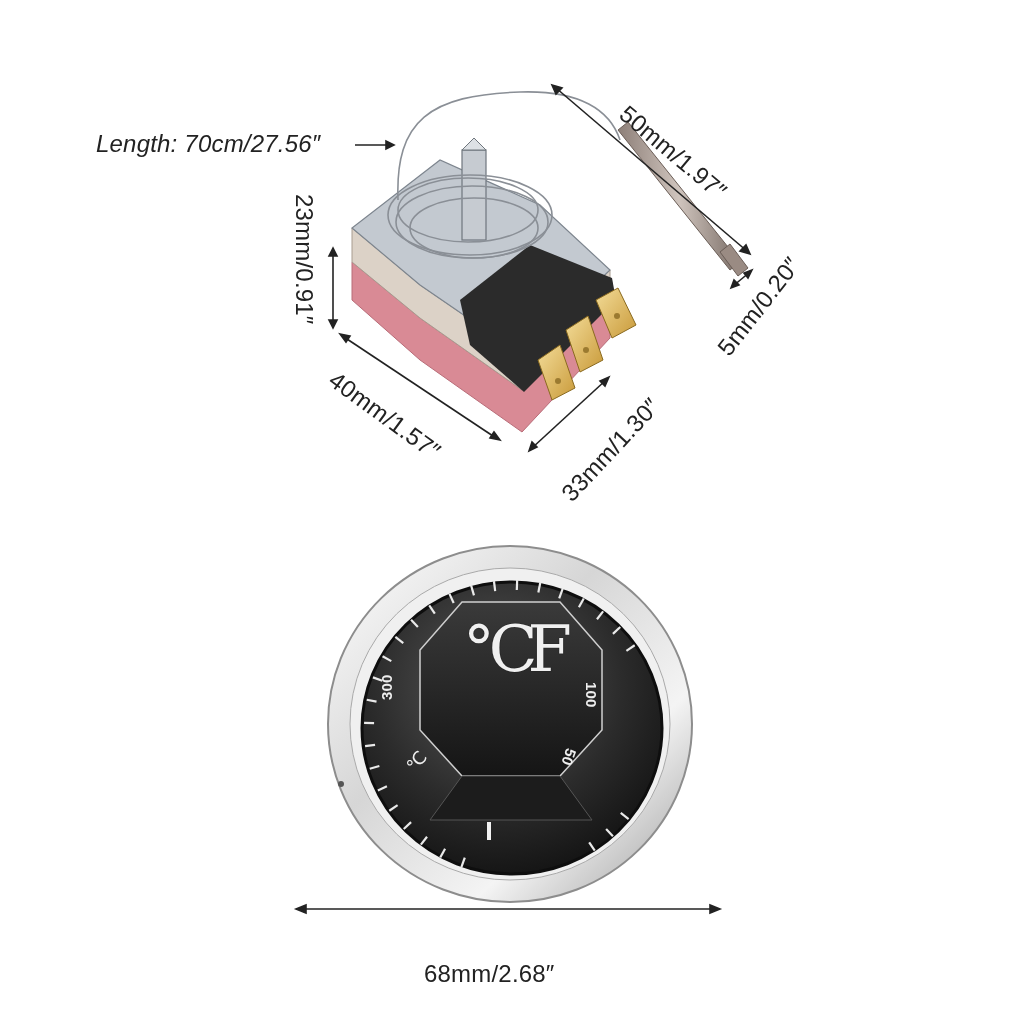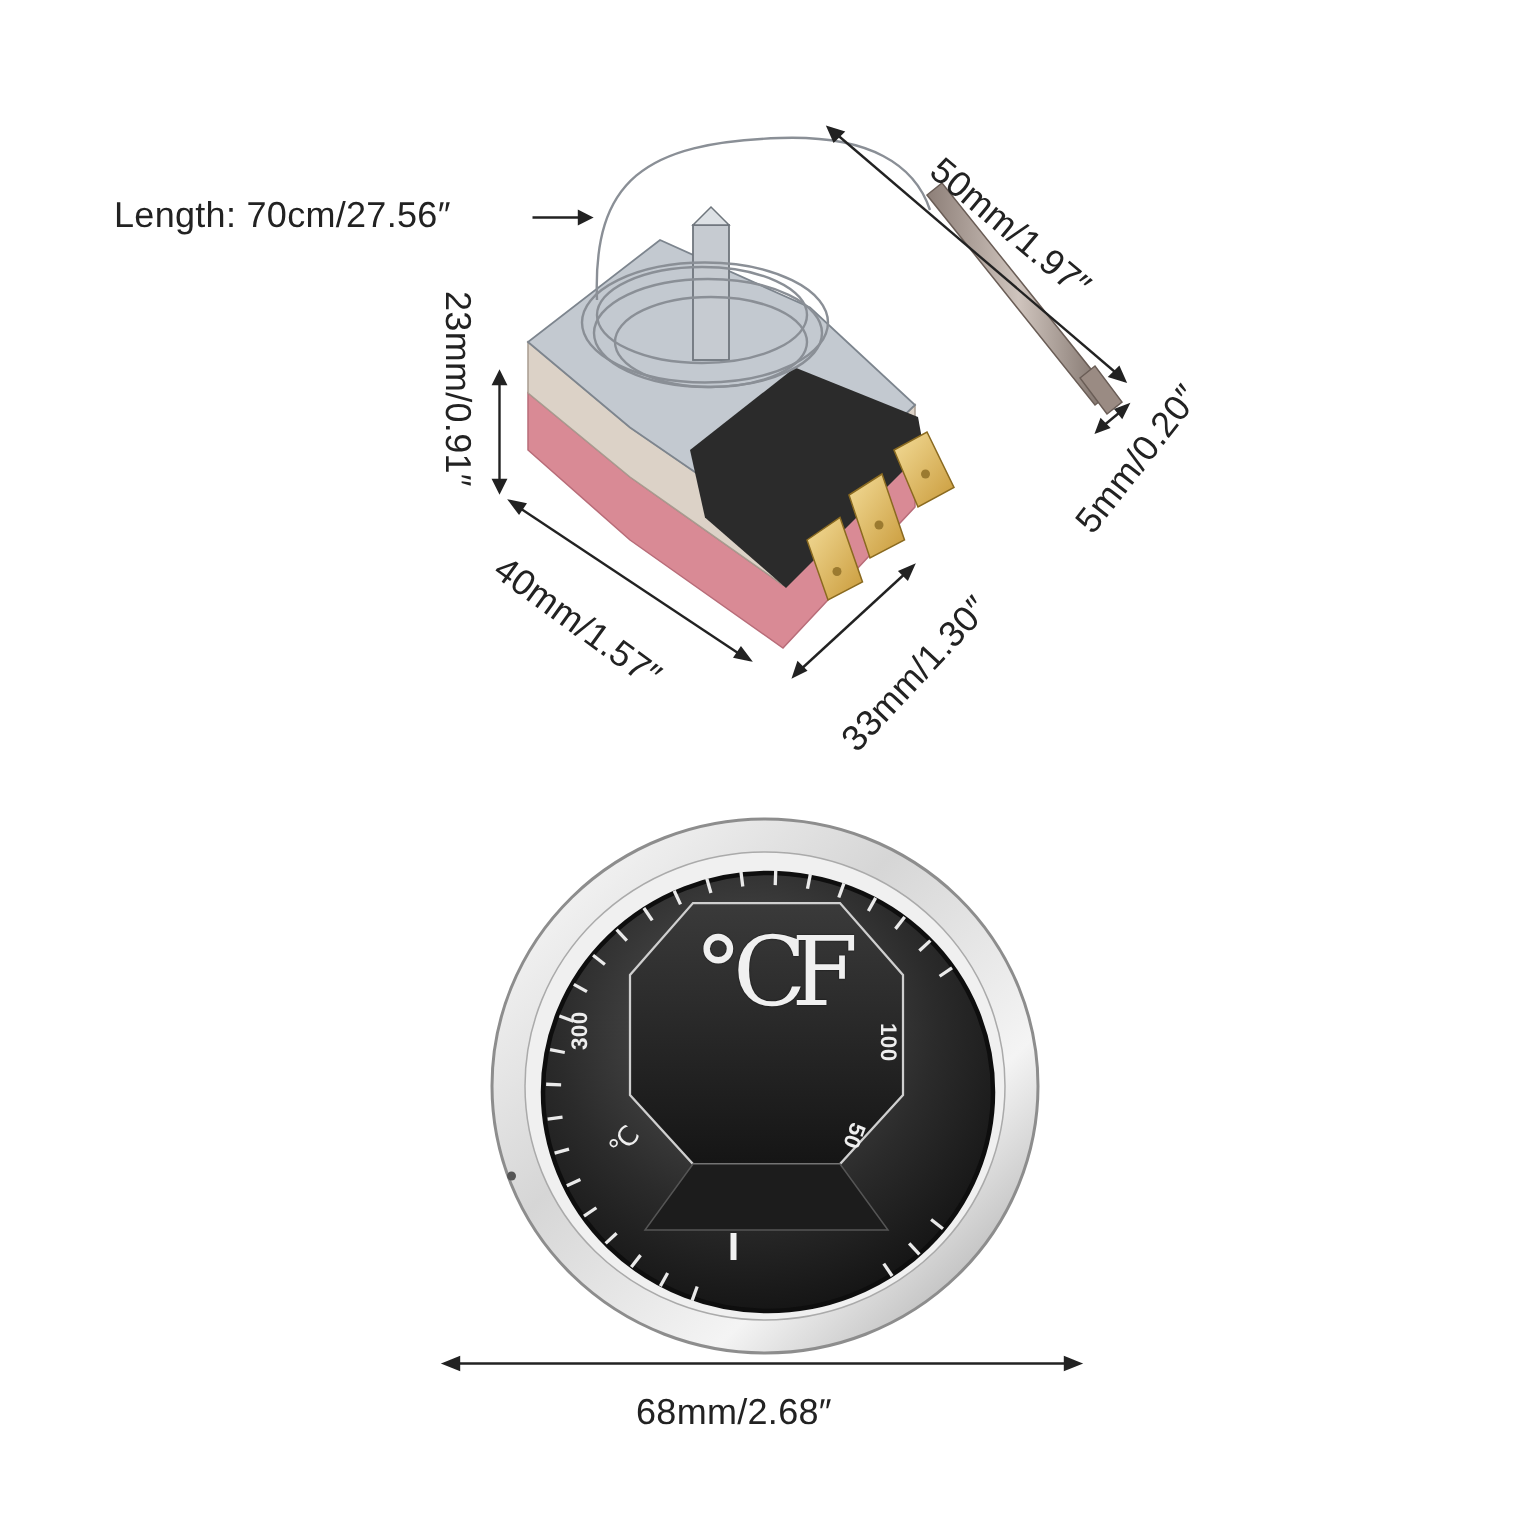--- a/index.html
+++ b/index.html
@@ -150,25 +150,25 @@
 
   <circle cx="341" cy="784" r="3" fill="#555"></circle>
 </svg>
 
 <div class="label" style="left:466px; top:612px; font-family:'DejaVu Serif', serif; font-size:64px; color:#f0f0f0; letter-spacing:-10px; text-shadow:0 0 1px #000;">℃F</div>
 <div class="label" style="left:378px; top:700px; font-size:15px; font-weight:bold; color:#eee; transform:rotate(-90deg); transform-origin:0 0;">300</div>
 <div class="label" style="left:600px; top:682px; font-size:15px; font-weight:bold; color:#eee; transform:rotate(90deg); transform-origin:0 0;">100</div>
 <div class="label" style="left:580px; top:752px; font-size:15px; font-weight:bold; color:#eee; transform:rotate(110deg); transform-origin:0 0;">50</div>
 <div class="label" style="left:402px; top:762px; font-size:18px; color:#eee; transform:rotate(-50deg); transform-origin:0 0;">℃</div>
 
-<div class="label" style="left:76px; top:130px;">Length: 70cm/27.56″</div>
+<div class="label" style="left:96px; top:130px;font-style:italic;">Length: 70cm/27.56″</div>
 
 <div class="label rot" style="left:632px; top:100px; transform:rotate(40deg);">50mm/1.97″</div>
 
 <div class="label rot" style="left:712px; top:344px; transform:rotate(-52deg);">5mm/0.20″</div>
 
 <div class="label rot" style="left:318px; top:194px; transform:rotate(90deg);">23mm/0.91″</div>
 
 <div class="label rot" style="left:340px; top:366px; transform:rotate(36deg);">40mm/1.57″</div>
 
 <div class="label rot" style="left:556px; top:488px; transform:rotate(-47deg);">33mm/1.30″</div>
 
-<div class="label" style="left:424px; top:928px;">68mm/2.68″</div>
+<div class="label" style="left:424px; top:960px;">68mm/2.68″</div>
 
 </body></html>

